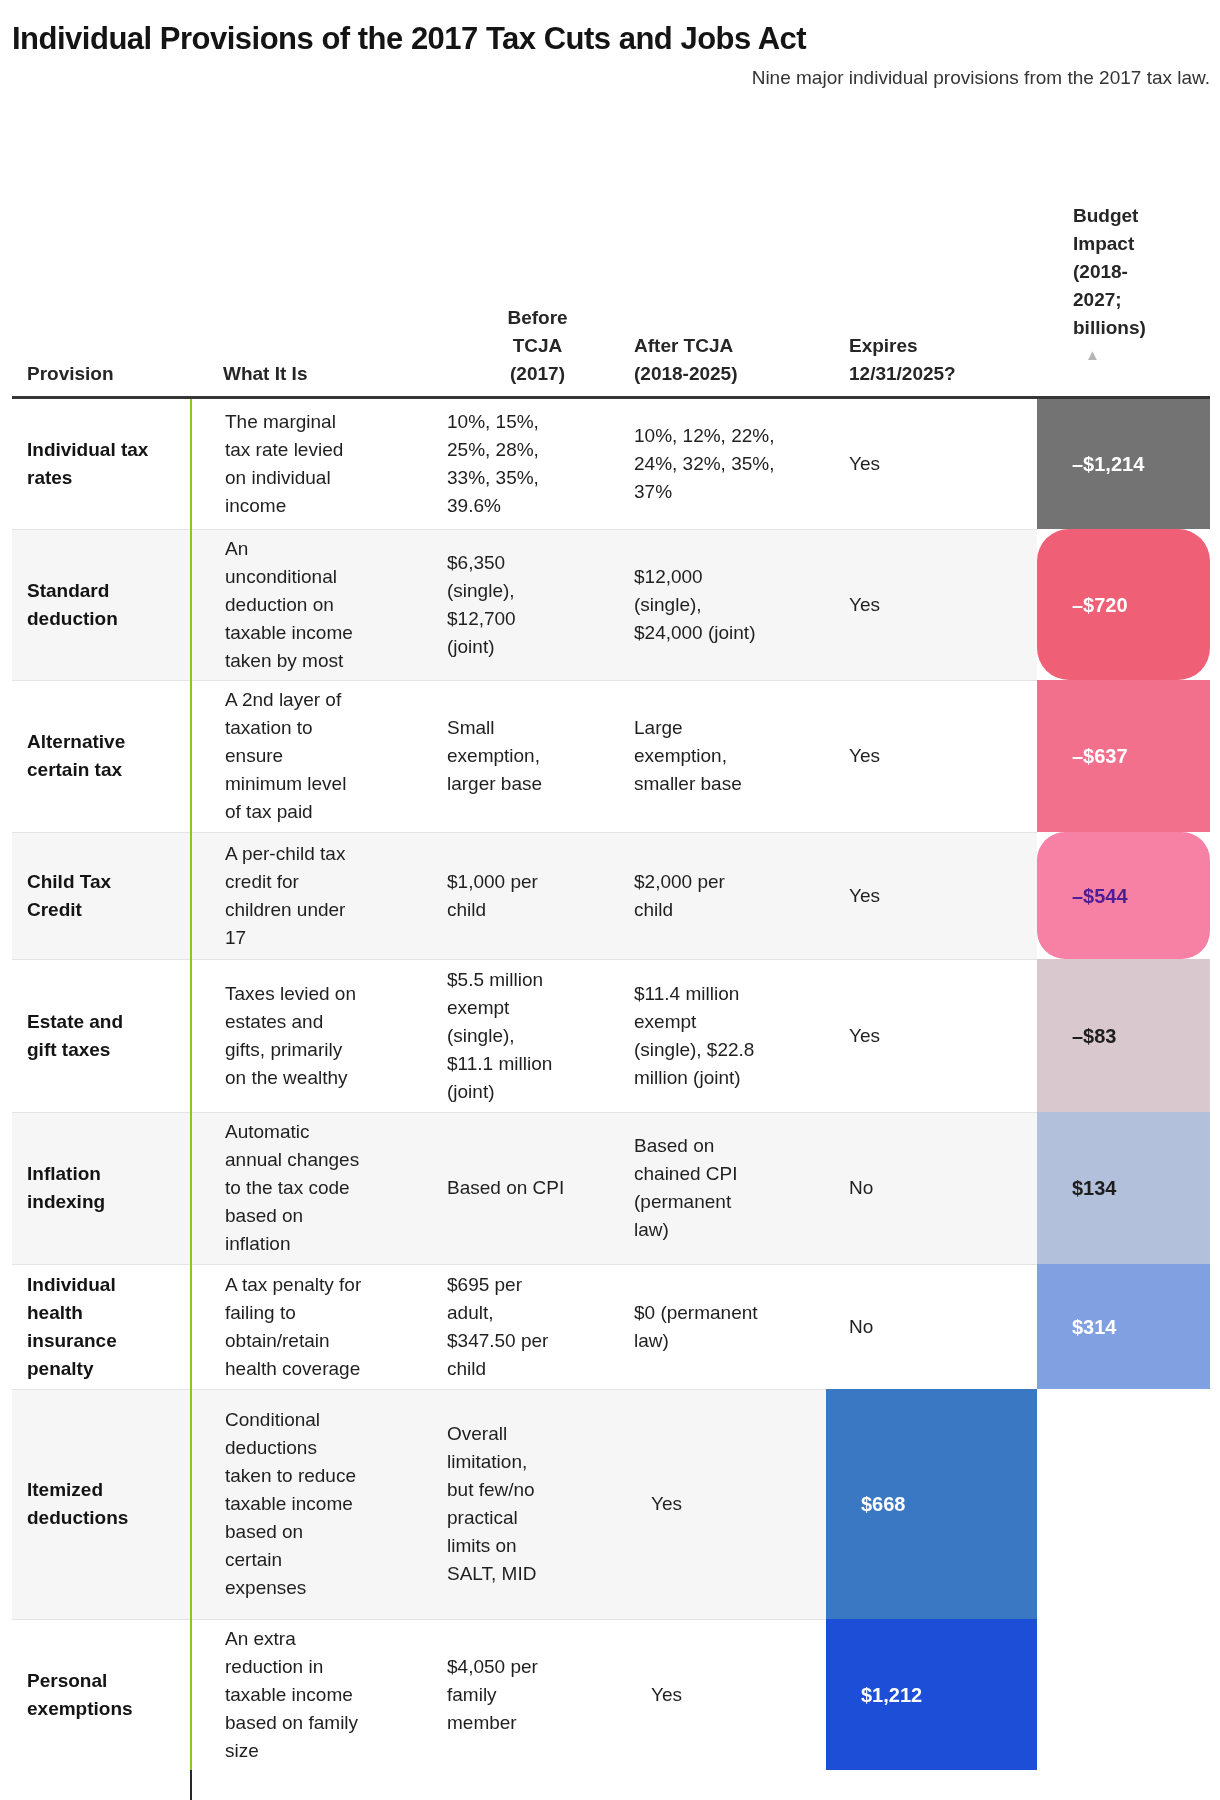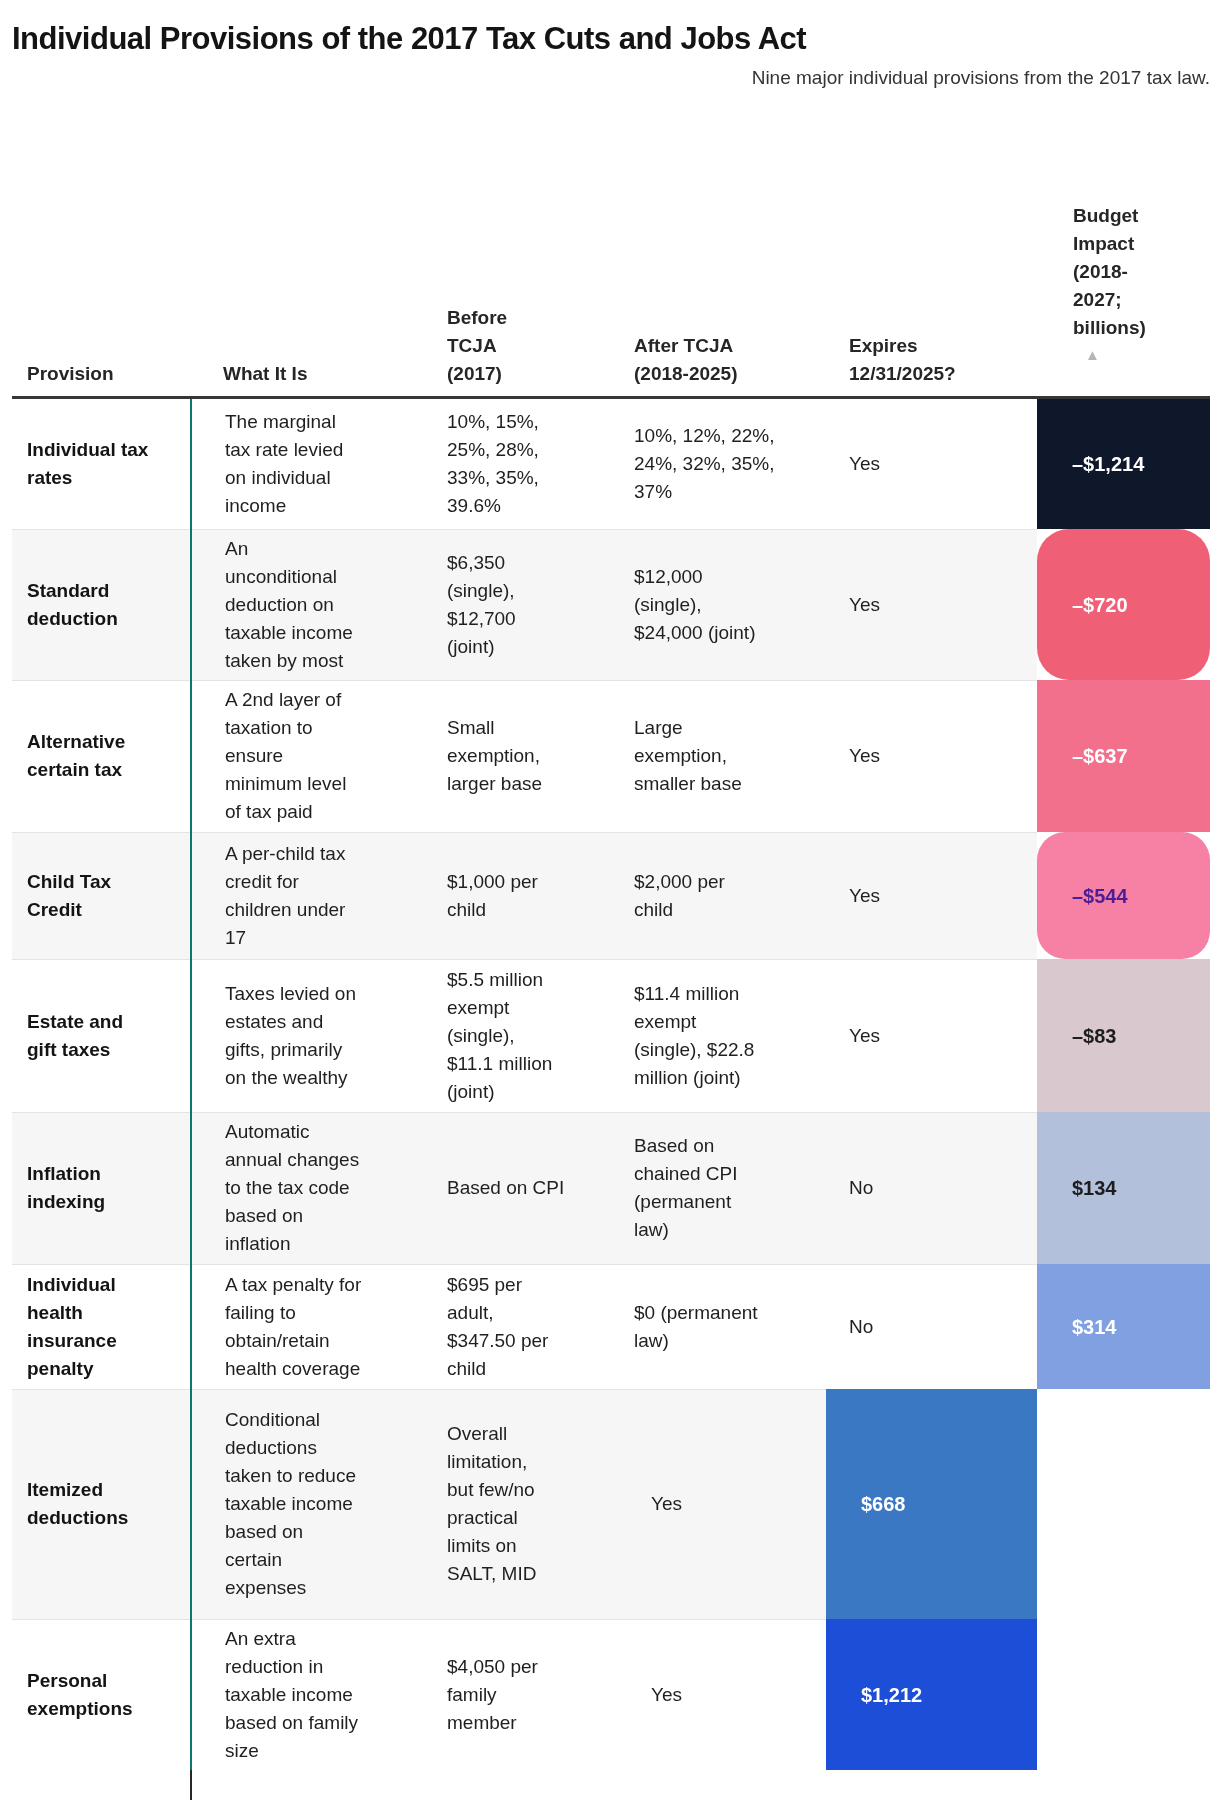--- a/index.html
+++ b/index.html
@@ -24,21 +24,21 @@
     padding-top:84px;
     padding-bottom:8px;
     border-bottom:3px solid #363636;
   }
   .th{
     font-size:19px;font-weight:700;color:#262626;
     line-height:28px;white-space:pre-line;
   }
   .th.c-provision{padding-left:15px;}
   .th.c-what{padding-left:33px;}
-  .th.c-before{padding-left:7px;}
+  .th.c-before{padding-left:7px;text-align:center;}
   .th.c-after{padding-left:6px;}
   .th.c-expires{padding-left:23px;}
   .th.c-budget{padding-left:36px;}
   .sort-arrow{
     color:#b5b5b5;font-size:15px;line-height:15px;
     margin:5px 0 -2px 12px;
   }
 
   
   .row{
@@ -46,21 +46,21 @@
     grid-template-columns:178px 250px 188px 198px 211px 173px;
   }
   .row.alt .cell:not(.c-budget){background:#f6f6f6;}
   .row + .row .cell:not(.c-budget){box-shadow:inset 0 1px 0 #e4e4e4;}
   .cell{
     display:flex;align-items:center;
     font-size:19px;line-height:28px;white-space:pre-line;
     color:#1f1f1f;
   }
   .cell.c-provision{font-weight:700;color:#141414;padding-left:15px;}
-  .cell.c-what{border-left:2px solid #0f766e;padding-left:33px;}
+  .cell.c-what{border-left:2px solid #84cc16;padding-left:33px;}
   .cell.c-before{padding-left:7px;}
   .cell.c-after{padding-left:6px;}
   .cell.c-expires{padding-left:23px;}
   .cell.c-budget{padding-left:35px;font-weight:700;font-size:20px;}
 
   
   .row:nth-of-type(1){height:130px;}
   .row:nth-of-type(2){height:151px;}
   .row:nth-of-type(3){height:152px;}
   .row:nth-of-type(4){height:127px;}
@@ -109,21 +109,21 @@
 on individual
 income</div>
         <div class="cell c-before">10%, 15%,
 25%, 28%,
 33%, 35%,
 39.6%</div>
         <div class="cell c-after">10%, 12%, 22%,
 24%, 32%, 35%,
 37%</div>
         <div class="cell c-expires">Yes</div>
-        <div class="cell c-budget" style="background: #0f172a; color: rgb(255, 255, 255);">–$1,214</div>
+        <div class="cell c-budget" style="background: #737373; color: rgb(255, 255, 255);">–$1,214</div>
       </div>
       <div class="row alt">
         <div class="cell c-provision">Standard
 deduction</div>
         <div class="cell c-what">An
 unconditional
 deduction on
 taxable income
 taken by most</div>
         <div class="cell c-before">$6,350

